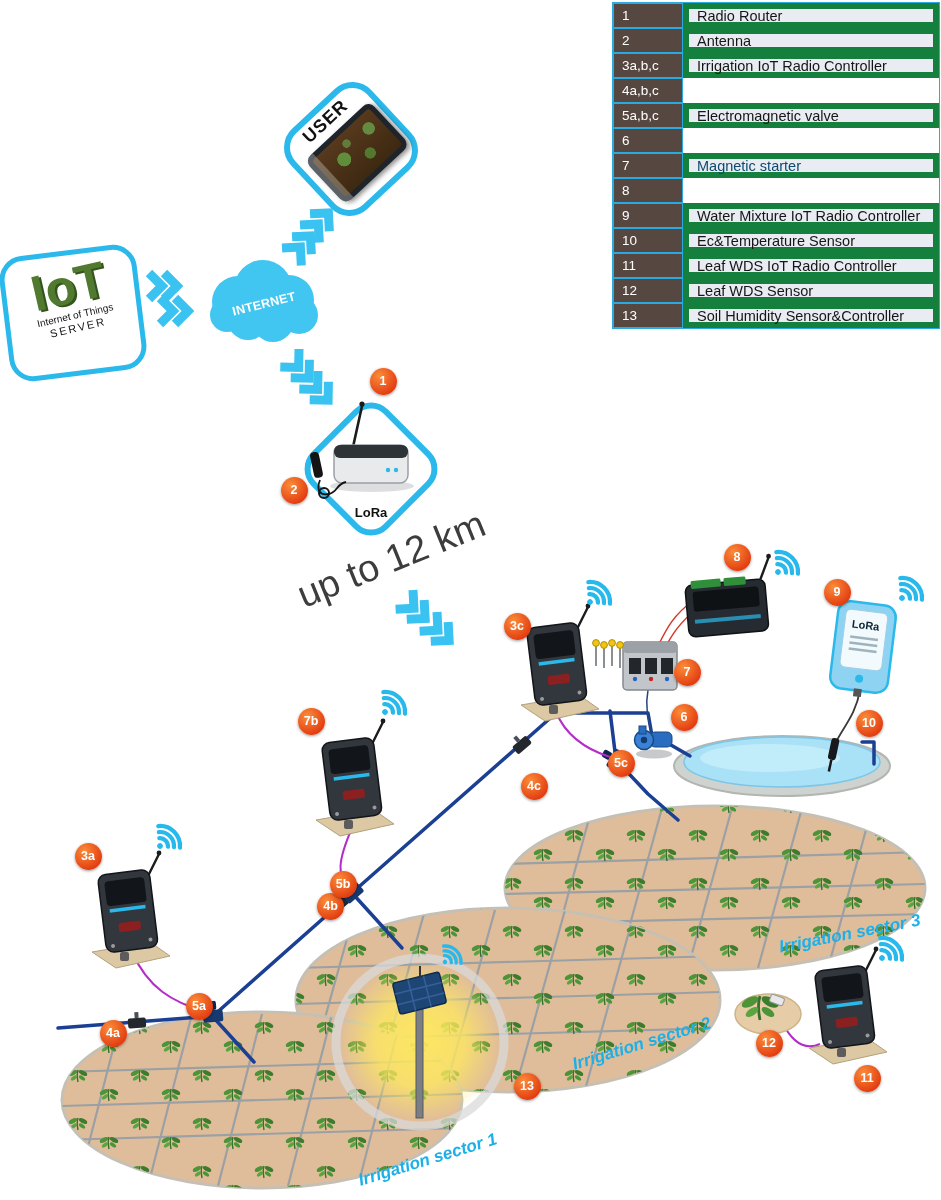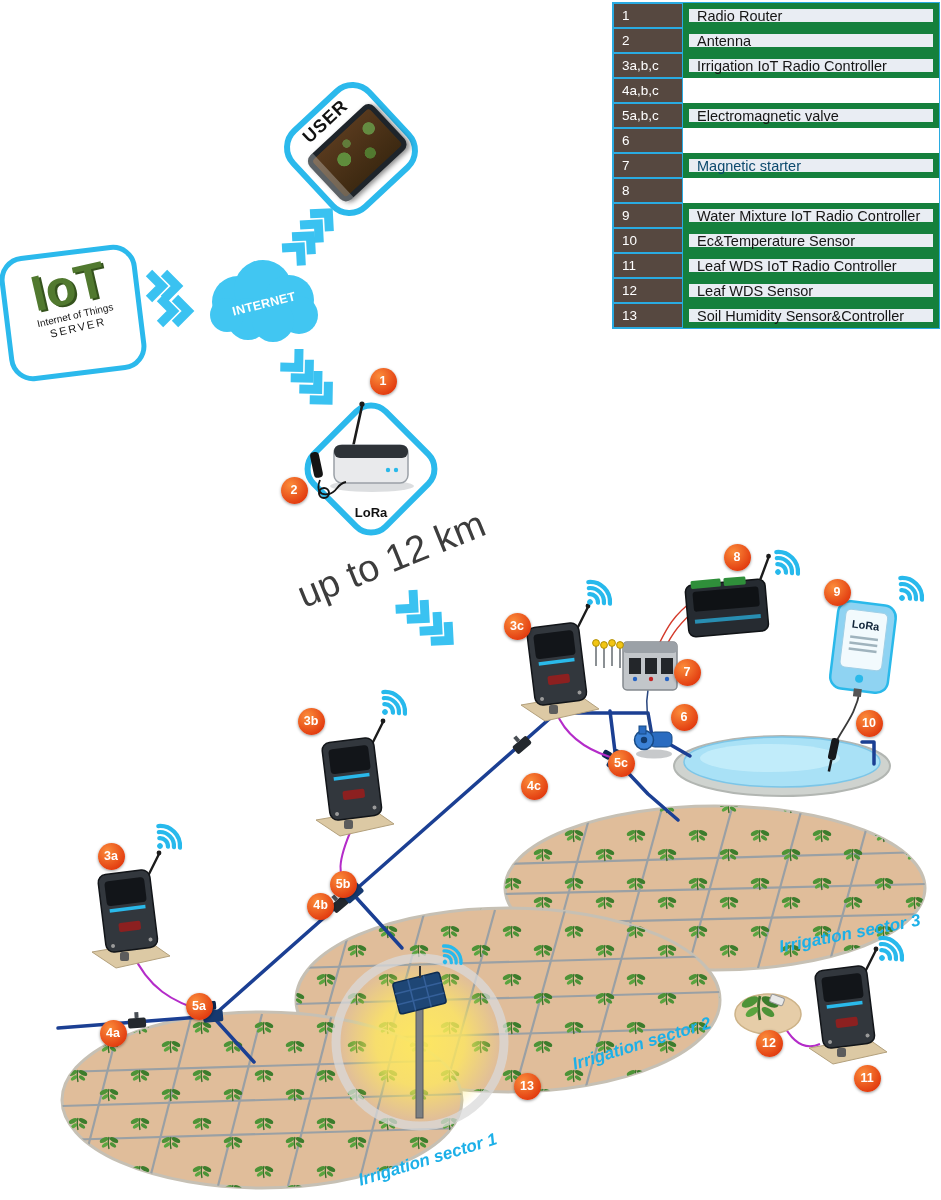--- a/index.html
+++ b/index.html
@@ -430,25 +430,25 @@
 
   <div class="range-label">up to 12 km</div>
 
   <div class="sector-label sector-1">Irrigation sector 1</div>
   <div class="sector-label sector-2">Irrigation sector 2</div>
   <div class="sector-label sector-3">Irrigation sector 3</div>
 
   <div id="badges">
       <div class="badge" style="left: 369.5px; top: 367.5px;">1</div>
       <div class="badge" style="left: 280.5px; top: 476.5px;">2</div>
-      <div class="badge" style="left: 74.5px; top: 842.5px; margin-left: 23px;">3a</div>
-      <div class="badge" style="left: 297.5px; top: 707.5px;">3b</div>
+      <div class="badge" style="left: 74.5px; top: 842.5px;">3a</div>
+      <div class="badge" style="left: 297.5px; top: 707.5px;">7b</div>
       <div class="badge" style="left: 503.5px; top: 592.5px; margin-top: 20px;">3c</div>
       <div class="badge" style="left: 99.5px; top: 1019.5px;">4a</div>
-      <div class="badge" style="left: 307px; top: 892.5px; font-family: Liberation Mono, monospace;">4b</div>
+      <div class="badge" style="left: 317px; top: 892.5px;">4b</div>
       <div class="badge" style="left: 520.5px; top: 772.5px;">4c</div>
       <div class="badge" style="left: 185.5px; top: 992.5px;">5a</div>
       <div class="badge" style="left: 329.5px; top: 870.5px;">5b</div>
       <div class="badge" style="left: 607.5px; top: 749.5px;">5c</div>
       <div class="badge" style="left: 670.5px; top: 703.5px;">6</div>
       <div class="badge" style="left: 673.5px; top: 658.5px;">7</div>
       <div class="badge" style="left: 723.5px; top: 543.5px;">8</div>
       <div class="badge" style="left: 823.5px; top: 578.5px;">9</div>
       <div class="badge" style="left: 855.5px; top: 709.5px;">10</div>
       <div class="badge" style="left: 853.5px; top: 1064.5px;">11</div>

